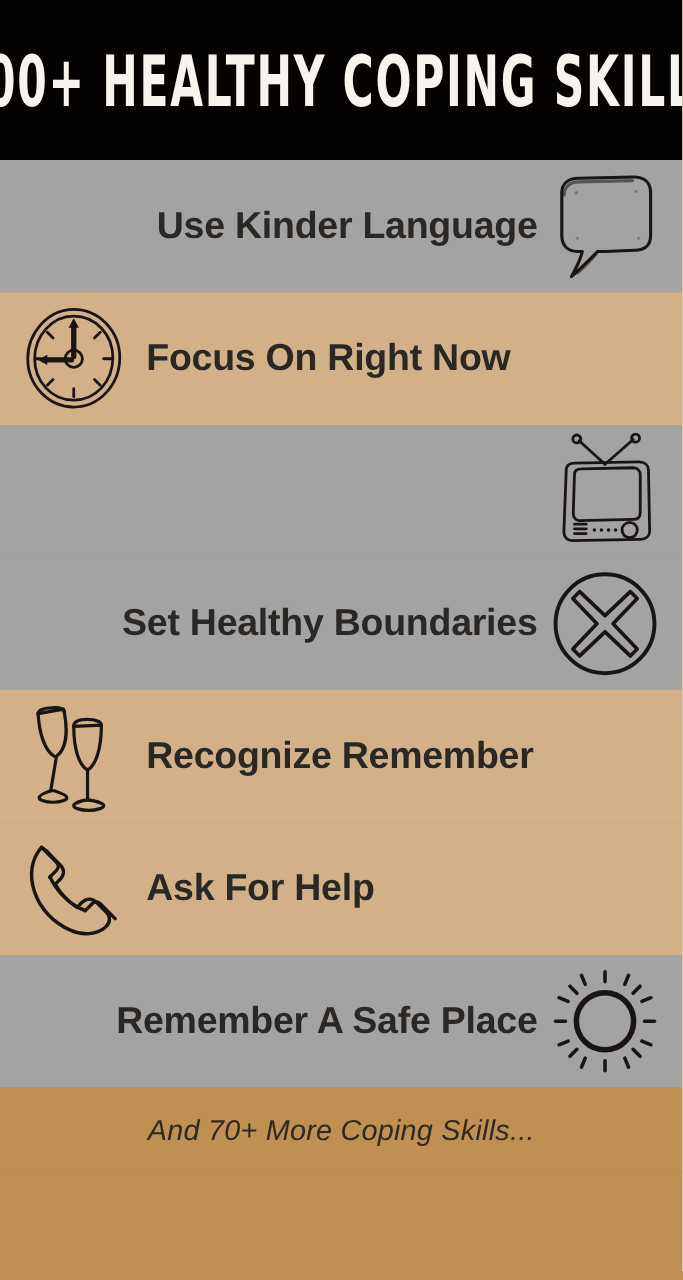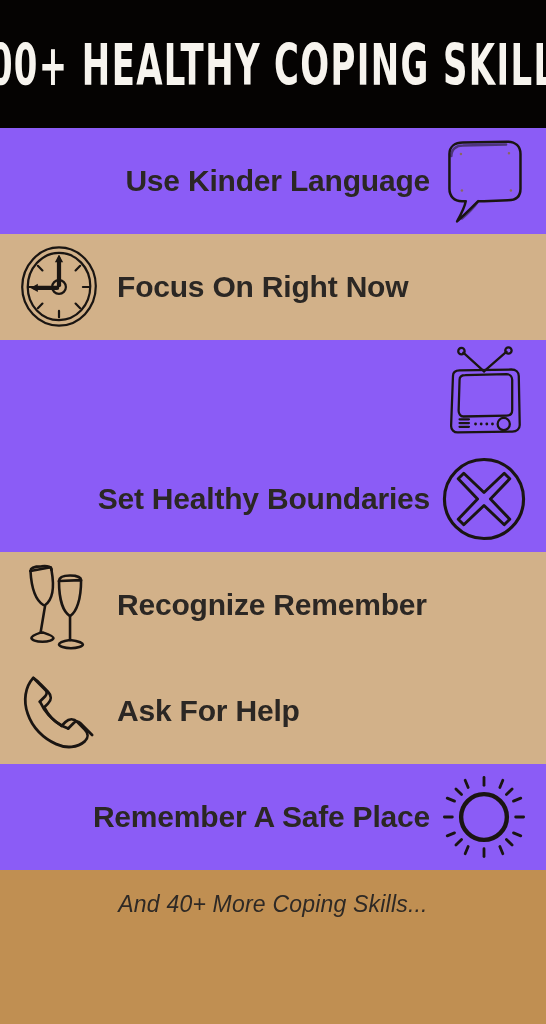--- a/index.html
+++ b/index.html
@@ -39,21 +39,21 @@
   }
 
   
   .row{
     height:106px;
     display:flex;
     align-items:center;
     box-sizing:border-box;
     overflow:hidden;
   }
-  .row.dark{ background:#8b5cf6; }
+  .row.dark{ background:#a3a3a3; }
   .row.light{ background:#D2B189; }
 
   .row.icon-right{ justify-content:flex-end; padding-right:14px; }
   .row.icon-left{ justify-content:flex-start; padding-left:11px; }
 
   .row-label{
     color:#2B2724;
     font-size:30px;
     font-weight:700;
     letter-spacing:-0.2px;
@@ -236,16 +236,16 @@
           <path d="M16.5 32 l-8.3 -3.4"></path>
           <path d="M16.5 68 l-8.3 3.4"></path>
           <path d="M83.5 32 l8.3 -3.4"></path>
           <path d="M83.5 68 l8.3 3.4"></path>
         </g>
       </svg>
     </span>
   </div>
 
   <div class="footer">
-    <span class="footer-text">And 40+ More Coping Skills...</span>
+    <span class="footer-text">And 70+ More Coping Skills...</span>
   </div>
 
 </div>
 
 </body></html>

